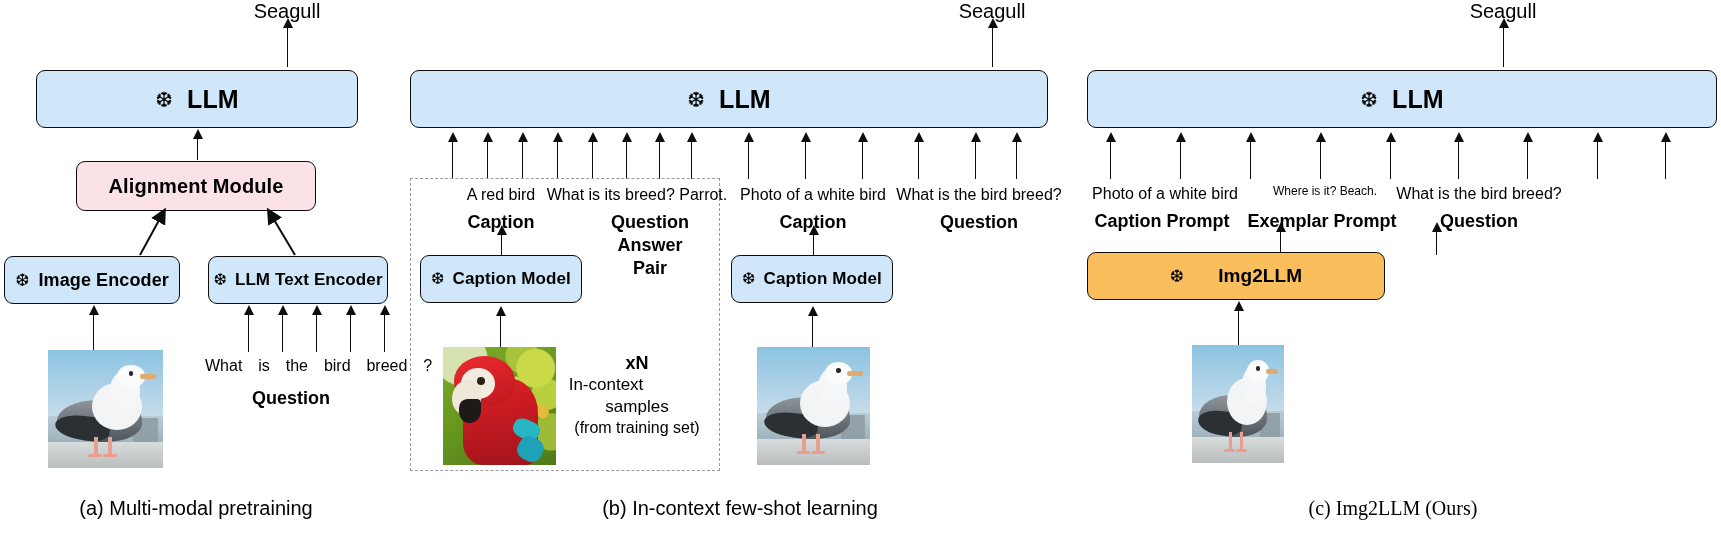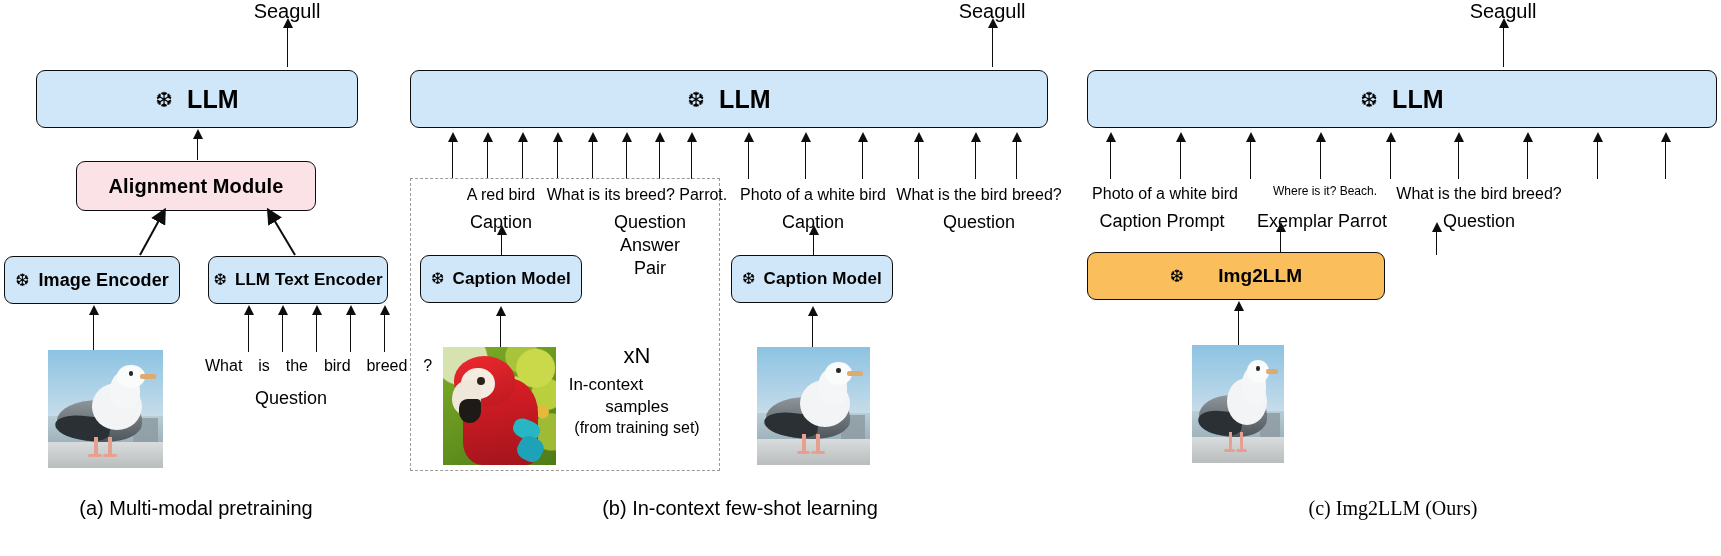--- a/index.html
+++ b/index.html
@@ -32,21 +32,21 @@
   .node.orange { background:#fbbe5d; }
 
   .snow { font-weight:normal; line-height:1; display:inline-block; }
 
   
   .lbl {
     position:absolute;
     white-space:nowrap;
     line-height:1.15;
   }
-  .lbl.bold   { font-weight:normal; }
+  .lbl.bold   { font-weight:bold; }
   .lbl.italic { }
   .lbl.center { transform:translateX(-50%); text-align:center; }
 
   
   .arrow {
     position:absolute;
     width:0;
     border-left:1.7px solid #0d0d0d;
   }
   .arrow:after {
@@ -257,21 +257,21 @@
       <div class="body"></div>
         <div class="teal1"></div>
         <div class="teal2"></div>
       <div class="head"></div>
         <div class="cheek"></div>
         <div class="beakU"></div>
       <div class="beakL"></div>
         <div class="eye"></div>
     </div>
 
-    <div class="lbl bold center" style="left:637px; top:343px; font-size:22px;">xN</div>
+    <div class="lbl bold center" style="left:637px; top:353px; font-size:18px;">xN</div>
     <div class="lbl center" style="left:606px; top:375px; font-size:17px;">In-context</div>
     <div class="lbl center" style="left:637px; top:397px; font-size:17px;">samples</div>
     <div class="lbl italic center" style="left:637px; top:419px; font-size:16px;">(from training set)</div>
 
     <div class="lbl center" style="left:813px; top:186px; font-size:16px;">Photo of a white bird</div>
     <div class="lbl bold center" style="left:813px; top:212px; font-size:18px;">Caption</div>
 
     <div class="lbl center" style="left:979px; top:186px; font-size:16px;">What is the bird breed?</div>
     <div class="lbl bold center" style="left:979px; top:212px; font-size:18px;">Question</div>
 
@@ -322,21 +322,21 @@
     <div class="arrow" style="left:1390px; top:141px; height:38px;"></div>
     <div class="arrow" style="left:1458px; top:141px; height:38px;"></div>
     <div class="arrow" style="left:1527px; top:141px; height:38px;"></div>
     <div class="arrow" style="left:1597px; top:141px; height:38px;"></div>
     <div class="arrow" style="left:1665px; top:141px; height:38px;"></div>
 
     <div class="lbl center" style="left:1165px; top:185px; font-size:16px;">Photo of a white bird</div>
     <div class="lbl bold center" style="left:1162px; top:211px; font-size:18px;">Caption Prompt</div>
 
     <div class="lbl center" style="left:1325px; top:185px; font-size:12px;">Where is it? Beach.</div>
-    <div class="lbl bold center" style="left:1322px; top:211px; font-size:18px;">Exemplar Parrot</div>
+    <div class="lbl bold center" style="left:1322px; top:211px; font-size:18px;">Exemplar Prompt</div>
 
     <div class="lbl center" style="left:1479px; top:185px; font-size:16px;">What is the bird breed?</div>
     <div class="lbl bold center" style="left:1479px; top:211px; font-size:18px;">Question</div>
 
     <div class="arrow" style="left:1280px; top:231px; height:24px;"></div>
     <div class="arrow" style="left:1436px; top:231px; height:24px;"></div>
 
     <div class="node orange" style="left:1087px; top:252px; width:298px; height:48px; font-size:19px; gap:34px;">
       <span class="snow" style="font-size:17px;">❆</span>
       <span>Img2LLM</span>

